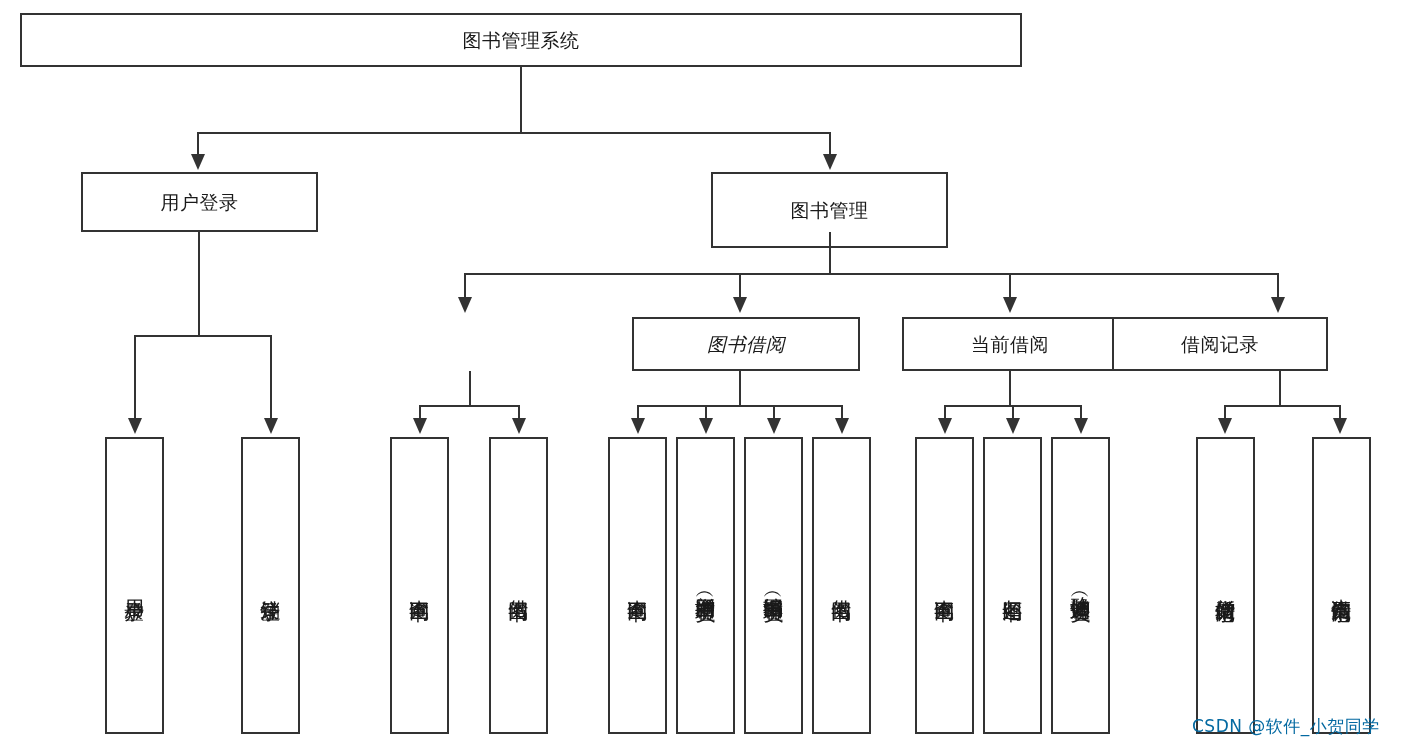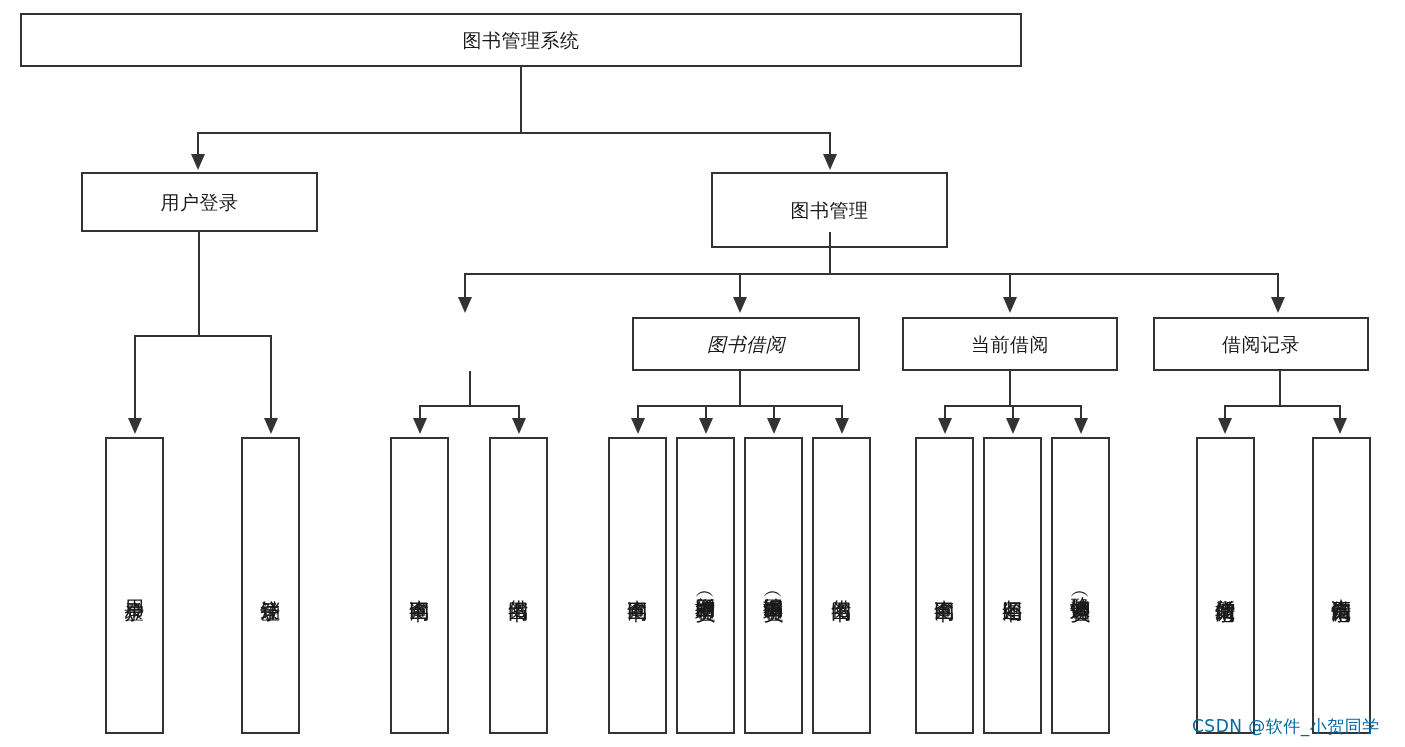--- a/index.html
+++ b/index.html
@@ -112,21 +112,21 @@
   <div class="arrow" style="left:1003px; top:297px;"></div>
   <div class="edge v" style="left:1277px; top:273px; width:2px; height:26px;"></div>
   <div class="arrow" style="left:1271px; top:297px;"></div>
 
   <div class="node horiz" style="left:632px; top:317px; width:228px; height:54px;font-style:italic;">
     <span>图书借阅</span>
   </div>
   <div class="node horiz" style="left:902px; top:317px; width:216px; height:54px;">
     <span>当前借阅</span>
   </div>
-  <div class="node horiz" style="left:1153px; top:317px; width:216px; height:54px;">
+  <div class="node horiz" style="left:1112px; top:317px; width:216px; height:54px;">
     <span>借阅记录</span>
   </div>
 
   <div class="edge v" style="left:469px; top:371px; width:2px; height:35px;"></div>
   <div class="edge h" style="left:419px; top:405px; width:101px; height:2px;"></div>
   <div class="edge v" style="left:419px; top:405px; width:2px; height:14px;"></div>
   <div class="arrow" style="left:413px; top:418px;"></div>
   <div class="edge v" style="left:518px; top:405px; width:2px; height:14px;"></div>
   <div class="arrow" style="left:512px; top:418px;"></div>
 

